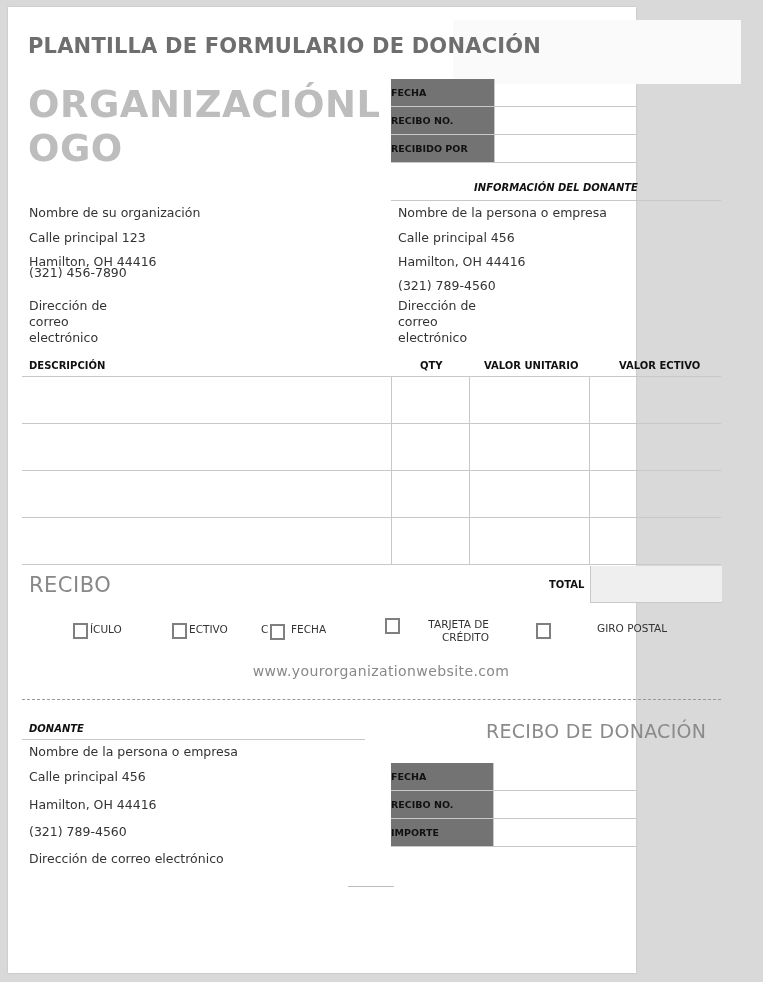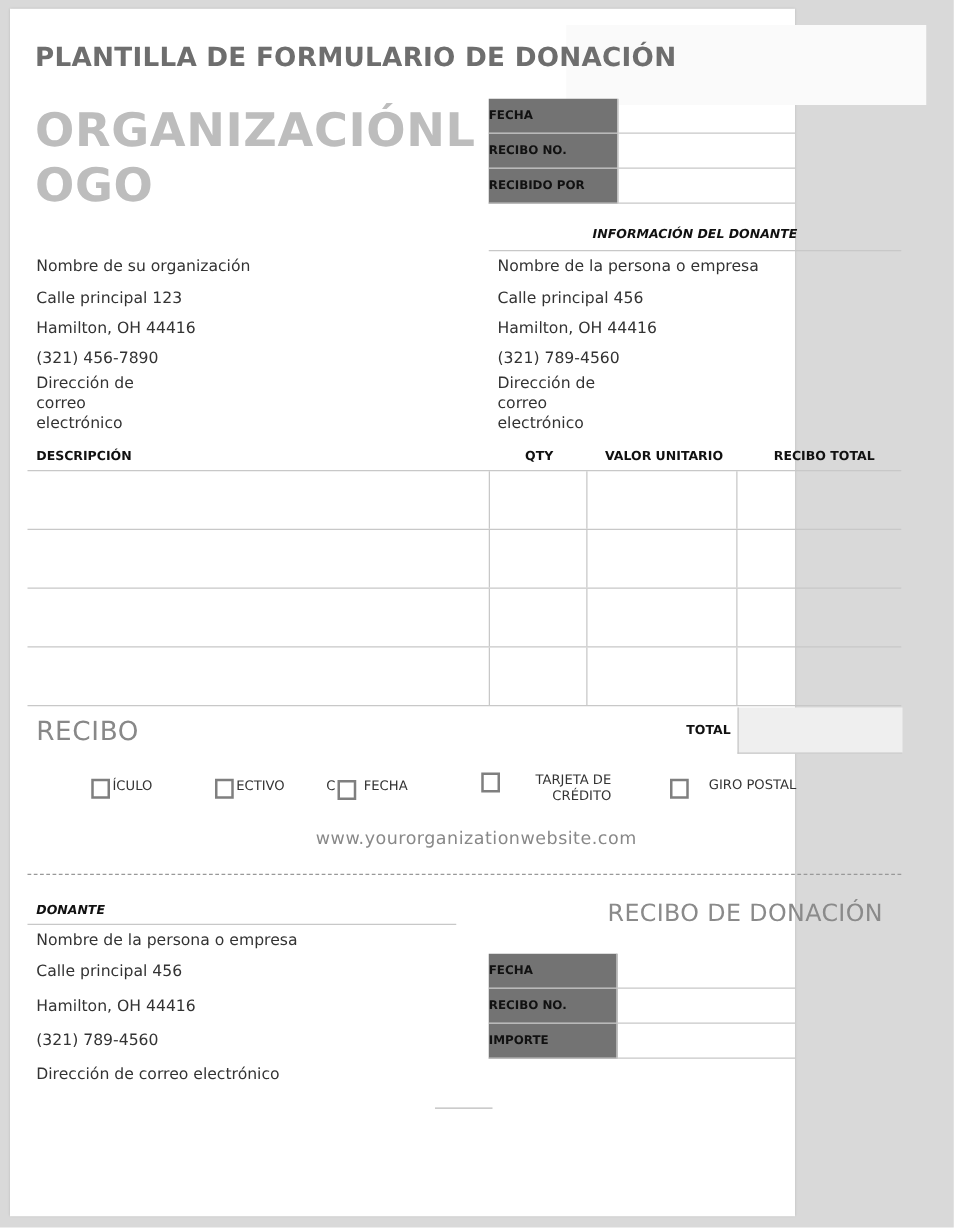--- a/index.html
+++ b/index.html
@@ -121,35 +121,35 @@
     </tr>
   </tbody>
     </table>
 
   <div class="abs section-head" style="left:383px; top:175px; width:330px; text-align:center;">INFORMACIÓN DEL DONANTE</div>
   <div class="abs" style="left:383px; top:193px; width:330px; border-top:1.5px solid #c8c8c8;"></div>
 
   <div class="abs info-line" style="left:21px; top:198px;">Nombre de su organización</div>
   <div class="abs info-line" style="left:21px; top:223px;">Calle principal 123</div>
   <div class="abs info-line" style="left:21px; top:247px;">Hamilton, OH 44416</div>
-  <div class="abs info-line" style="left:21px; top:271px;text-align:right;">(321) 456-7890</div>
+  <div class="abs info-line" style="left:21px; top:258px;text-align:right;">(321) 456-7890</div>
   <div class="abs info-wrap" style="left:21px; top:291px;">Dirección de correo electrónico</div>
 
   <div class="abs info-line" style="left:390px; top:198px;">Nombre de la persona o empresa</div>
   <div class="abs info-line" style="left:390px; top:223px;">Calle principal 456</div>
   <div class="abs info-line" style="left:390px; top:247px;">Hamilton, OH 44416</div>
   <div class="abs info-line" style="left:390px; top:271px;">(321) 789-4560</div>
   <div class="abs info-wrap" style="left:390px; top:291px;">Dirección de correo electrónico</div>
 
   <div class="abs items">
     <div class="hdr">
       <span style="left:7px;">DESCRIPCIÓN</span>
       <span style="left:398px;">QTY</span>
       <span style="left:462px;">VALOR UNITARIO</span>
-      <span style="left:597px;">RECIBO TOTAL</span>
+      <span style="left:597px;">VALOR ECTIVO</span>
     </div>
     <div class="grid">
       <div class="row">
         <div class="cell c1"></div>
         <div class="cell c2"></div>
         <div class="cell c3"></div>
         <div class="cell c4"></div>
       </div>
       <div class="row">
         <div class="cell c1"></div>
@@ -186,21 +186,21 @@
   <div class="abs cb" style="left:262px; top:617px;"></div>
   <div class="abs cb-label" style="left:283px; top:616px;">FECHA</div>
 
   <div class="abs cb" style="left:377px; top:611px;"></div>
   <div class="abs cb-label" style="left:414px; top:611px; text-align:right; line-height:13px; width:67px;">
     <div>TARJETA DE</div>
     <div>CRÉDITO</div>
   </div>
 
   <div class="abs cb" style="left:528px; top:616px;"></div>
-  <div class="abs cb-label" style="left:559px; top:615px;">GIRO POSTAL</div>
+  <div class="abs cb-label" style="left:589px; top:615px;">GIRO POSTAL</div>
 
   <div class="abs website">www.yourorganizationwebsite.com</div>
 
   <div class="abs cut-line"></div>
 
   <div class="abs section-head" style="left:21px; top:716px;">DONANTE</div>
   <div class="abs" style="left:14px; top:732px; width:343px; border-top:1.5px solid #c8c8c8;"></div>
 
   <div class="abs info-line" style="left:21px; top:737px;">Nombre de la persona o empresa</div>
   <div class="abs info-line" style="left:21px; top:762px;">Calle principal 456</div>

